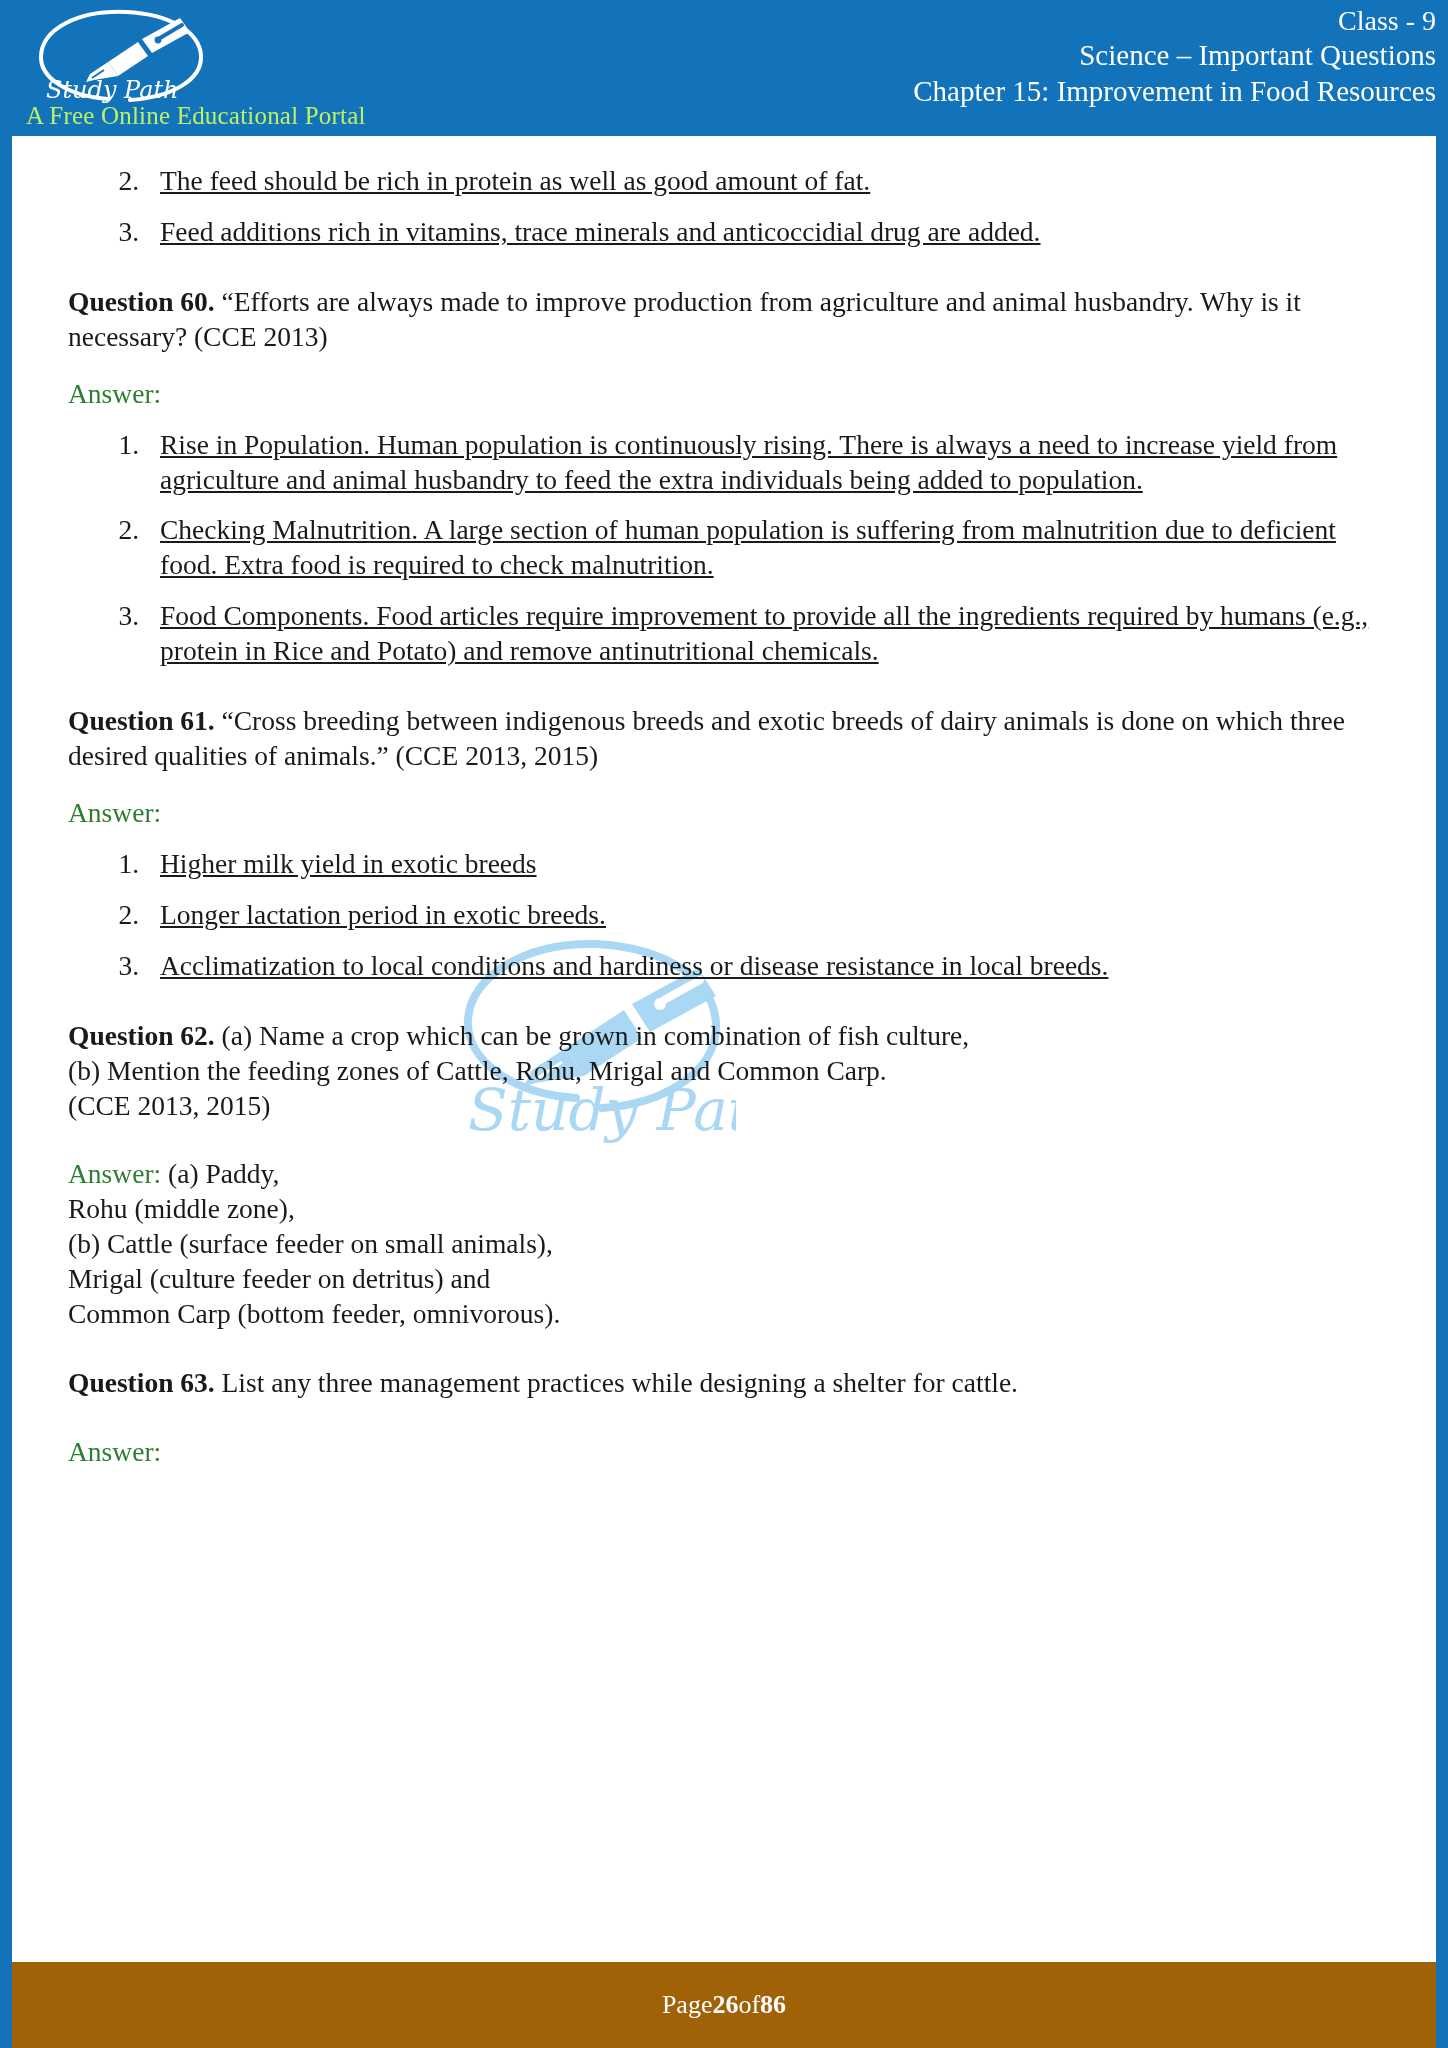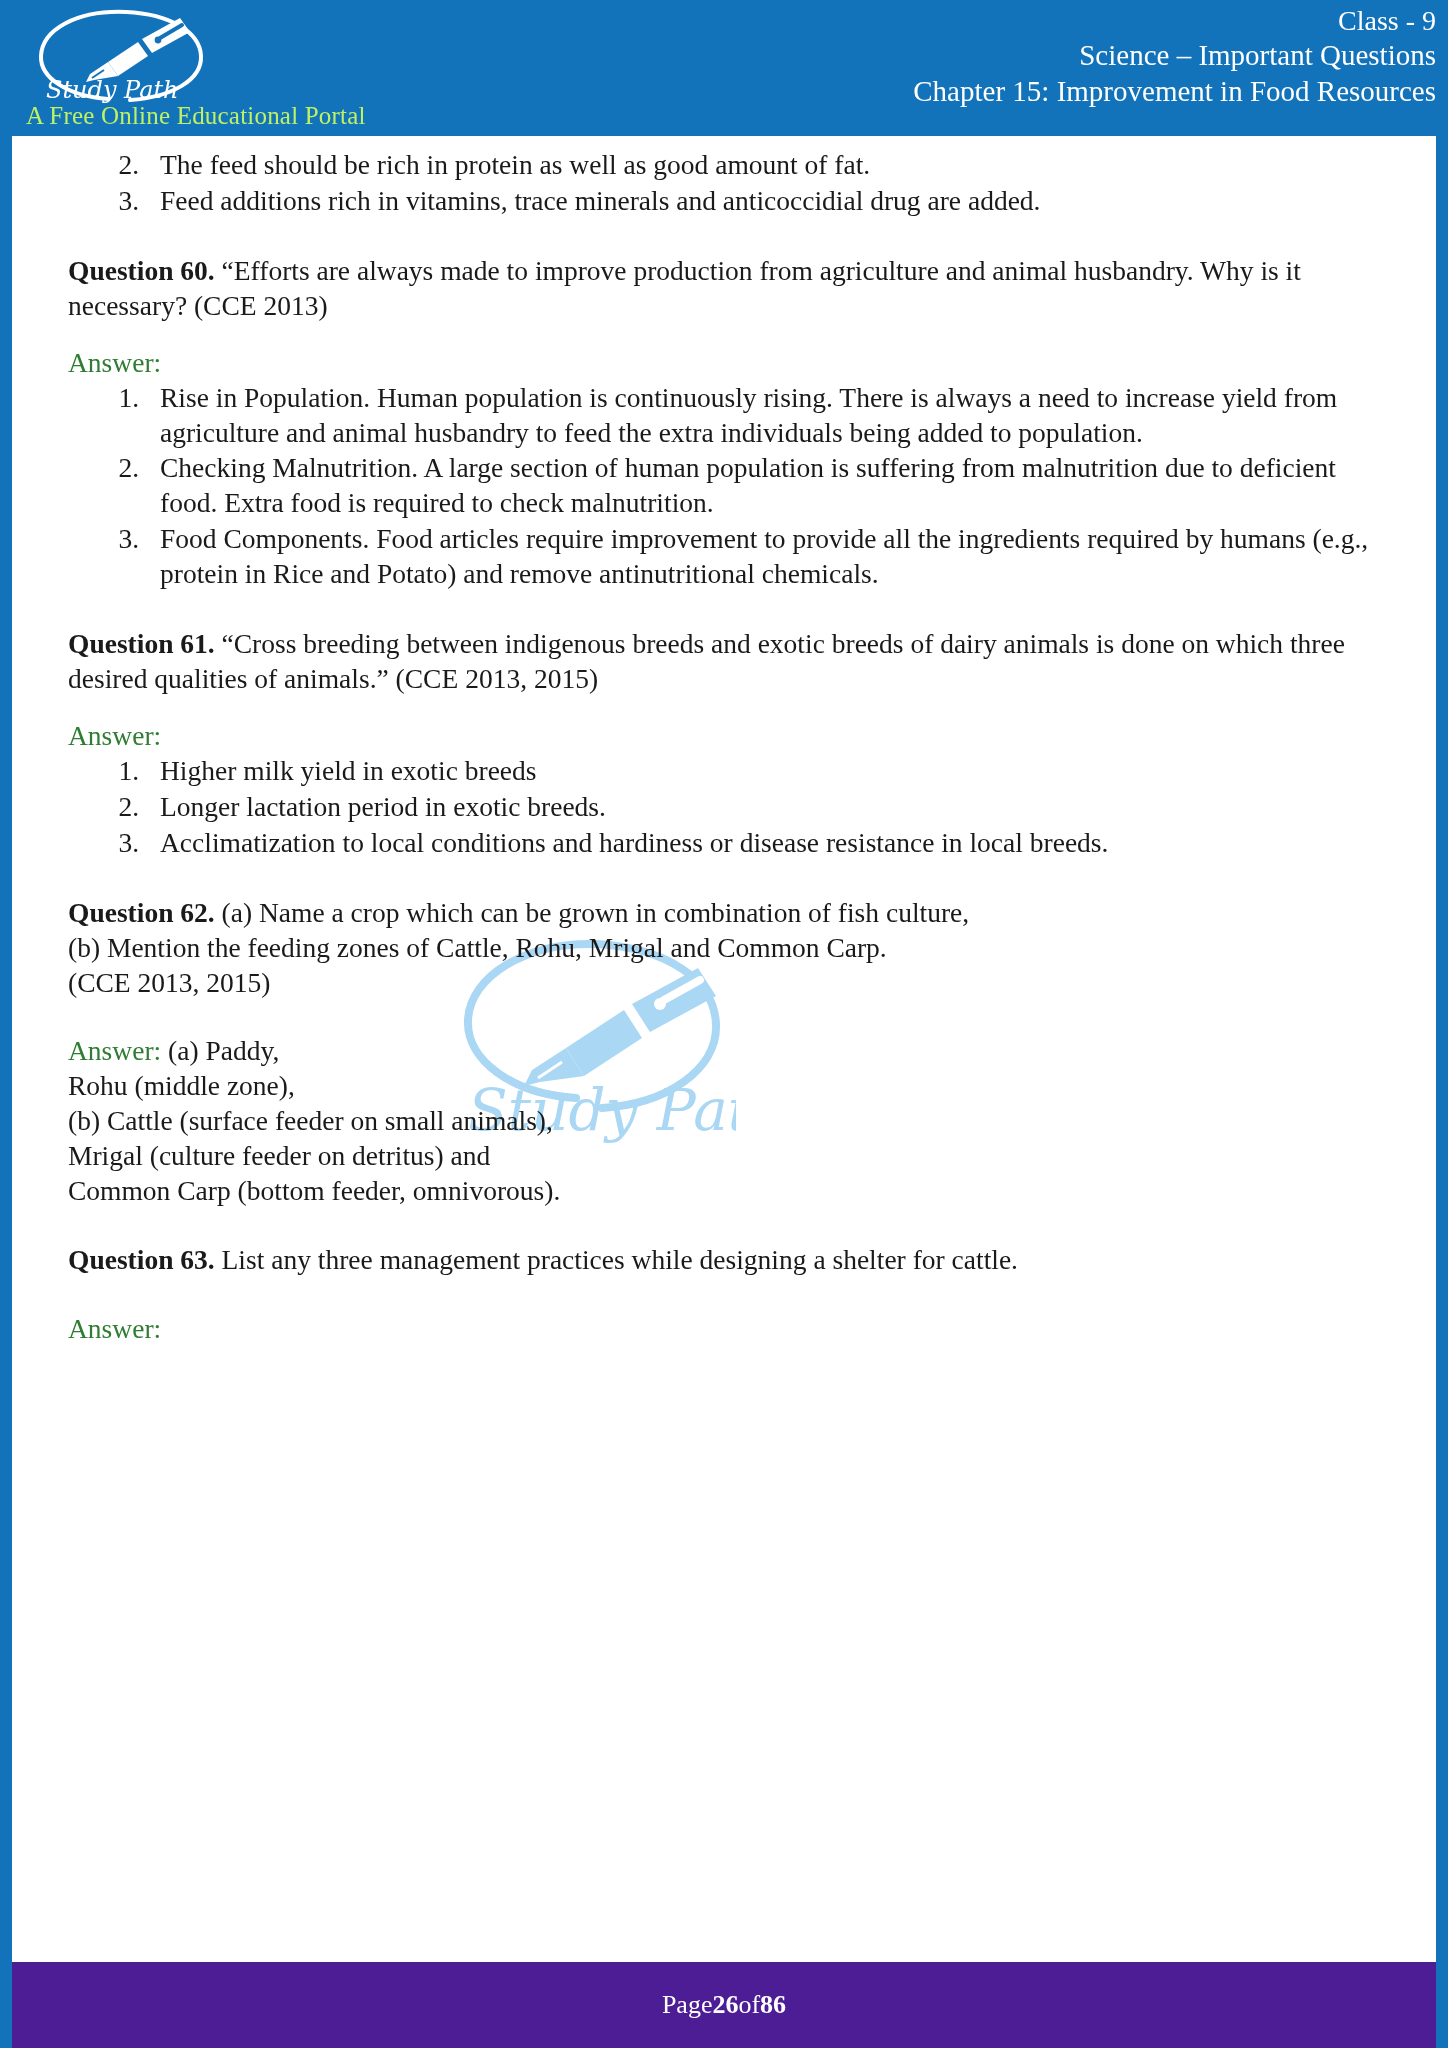--- a/index.html
+++ b/index.html
@@ -91,23 +91,24 @@
   }
   .spacer-lg { height: 34px; }
   .spacer-md { height: 22px; }
 
   ol.numlist {
     margin: 0;
     padding-left: 78px;
     list-style-type: decimal;
   }
   ol.numlist > li {
-    margin: 0 0 1px 0;
+    margin: 16px 0 1px 0;
     padding-left: 14px;
     line-height: 1.27;
+    text-decoration: underline;
   }
   ol.numlist > li::marker { font-size: 27.5px; }
 
   p.para {
     margin: 0;
     line-height: 1.27;
     text-align: left;
   }
   p.para + p.para { margin-top: 0; }
 
@@ -129,21 +130,21 @@
     z-index: 0;
   }
   #content .layer { position: relative; z-index: 2; }
 
   
   #footer {
     position: absolute;
     left: 0; right: 0;
     bottom: 0;
     height: 86px;
-    background: #4c1d95;
+    background: #a16207;
     color: #ffffff;
     display: flex;
     align-items: center;
     justify-content: center;
     font-size: 26px;
   }
   #footer .pg-num { font-weight: bold; }
   #footer-gap {
     position: absolute;
     left: 0; right: 0;

